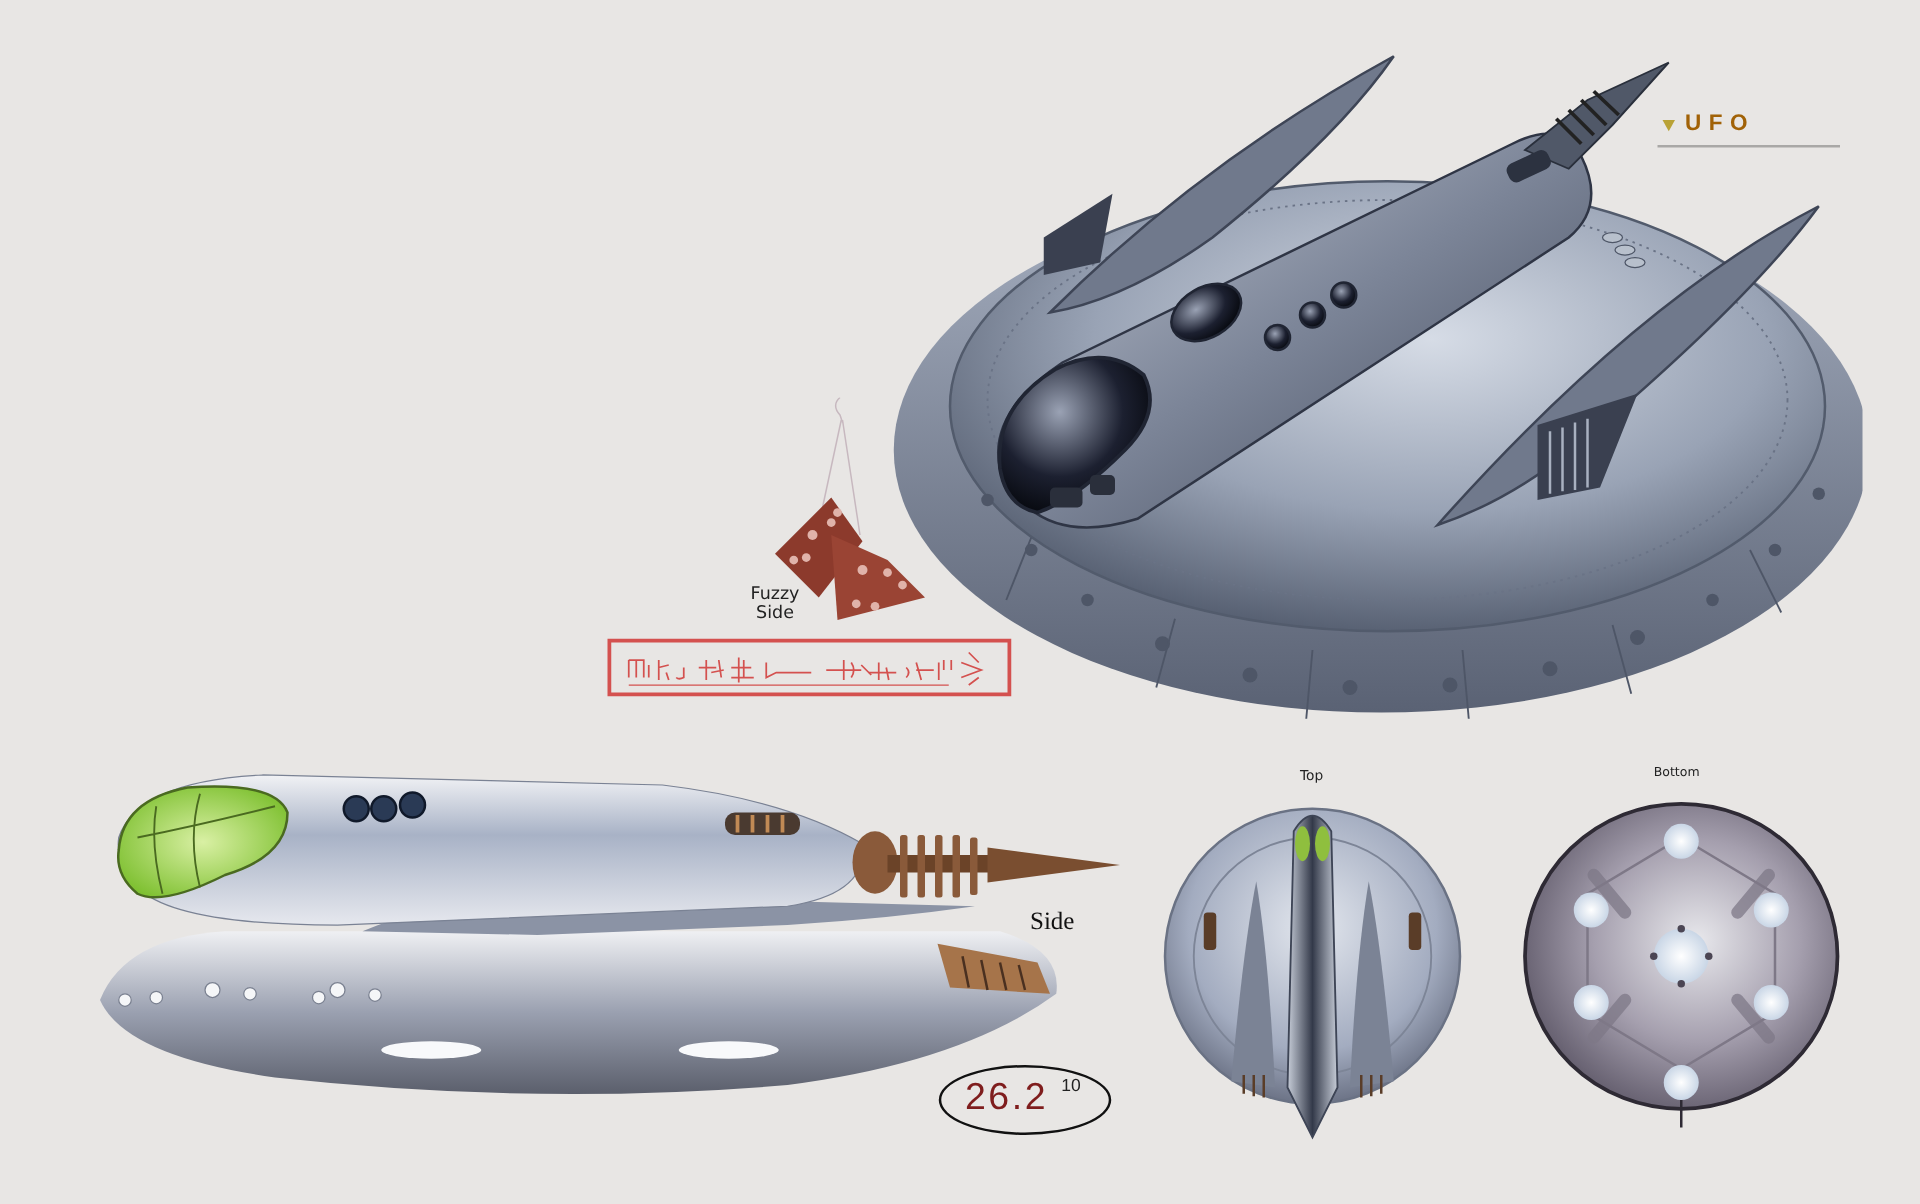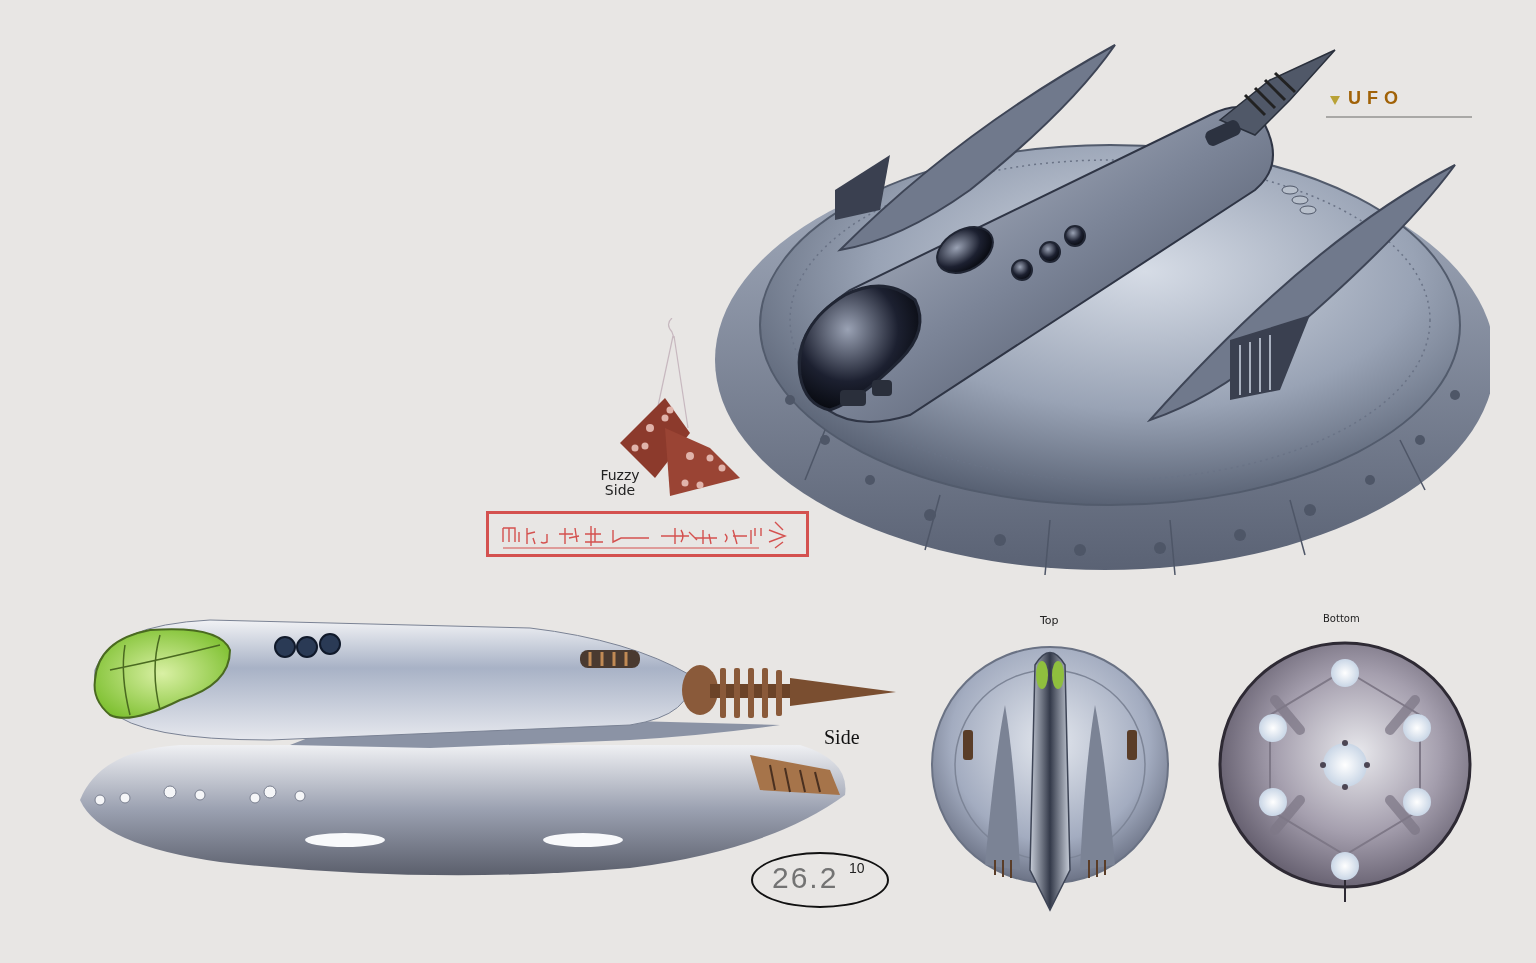--- a/index.html
+++ b/index.html
@@ -29,21 +29,21 @@
     .alien-caption { left: 484px; top: 562px; width: 330px; text-align: center; color: #d4514f;
       font-size: 14px; line-height: 25px; letter-spacing: 1.3px; font-family: "Liberation Sans", sans-serif; }
 
     
     .side-label { left: 824px; top: 726px; font-size: 20px; color: #111; font-family: Liberation Serif, serif; }
     .top-label { left: 1040px; top: 614px; font-size: 11px; color: #222; }
     .bottom-label { left: 1323px; top: 613px; font-size: 10px; color: #222; }
 
     
     .scale-oval { left: 751px; top: 852px; width: 138px; height: 56px; border: 2.5px solid #111; border-radius: 50%; }
-    .scale-oval .num { position: absolute; left: 19px; top: 7px; font-size: 30px; color: #737373; font-family: "Liberation Sans", sans-serif; letter-spacing: 2px; }
+    .scale-oval .num { position: absolute; left: 19px; top: 7px; font-size: 30px; color: #7f1d1d; font-family: "Liberation Sans", sans-serif; letter-spacing: 2px; }
     .scale-oval .sup { position: absolute; left: 96px; top: 6px; font-size: 14px; color: #222; font-family: "Liberation Sans", sans-serif; text-align: center; }
 
     svg { display: block; }
   </style>
 </head>
 <body>
 
 <div class="abs ufo-header">
   <span class="tri"></span>
   <span class="title">UFO</span>

